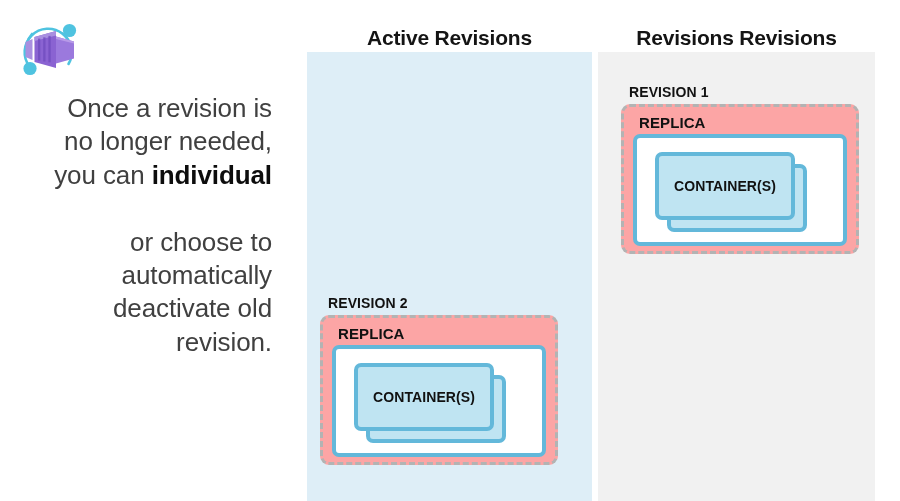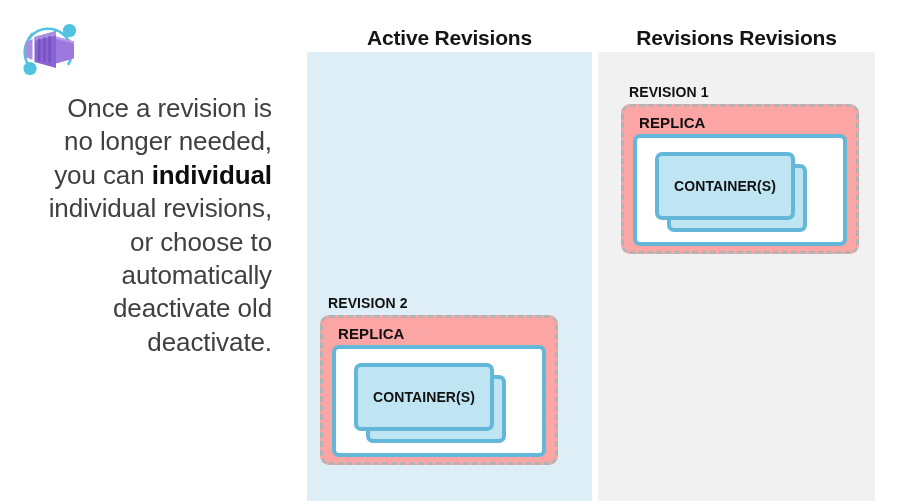--- a/index.html
+++ b/index.html
@@ -184,25 +184,25 @@
 
       <path d="M44.0 24.5 L62.0 29.5 L62.0 46.5 L44.0 51.5 Z" fill="#9b79dd"></path>
       <path d="M44.0 24.5 L62.0 29.5 L62.0 31.6 L44.0 27.0 Z" fill="#b79ae8"></path>
     </svg>
   </div>
 
   <div id="caption-text">
     <span>Once a revision is</span><br>
     <span>no longer needed,</span><br>
     <span>you can </span><b class="strong">individual</b><br>
-    <span>individual revisions,</span><br>
+    <br>
     <span>or choose to</span><br>
     <span>automatically</span><br>
     <span>deactivate old</span><br>
-    <span>deactivate.</span>
+    <span>revision.</span>
   </div>
 </div>
 
 <div class="column-heading" id="heading-active">Active Revisions</div>
 
 <div class="column-heading" id="heading-inactive">Revisions Revisions</div>
 
 <div class="column-pane" id="pane-active"></div>
 
 <div class="column-pane" id="pane-inactive"></div>

